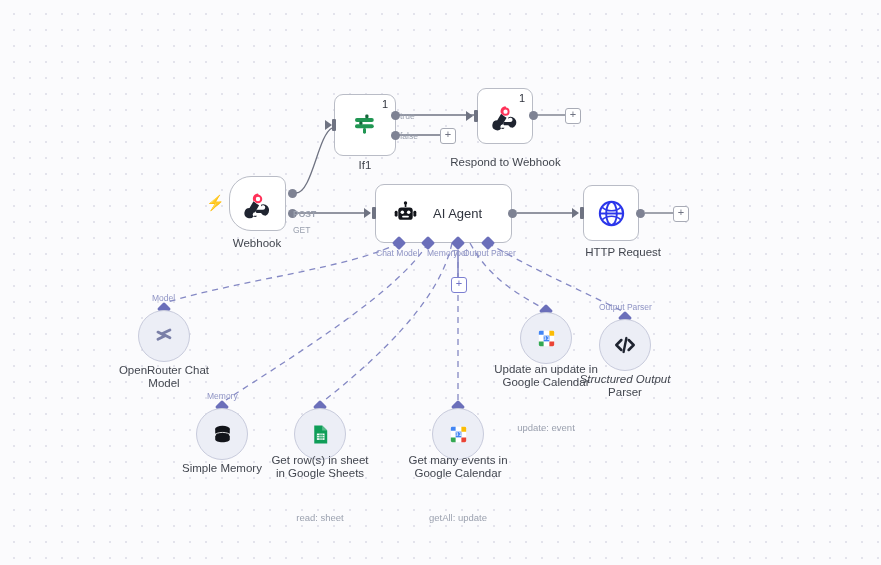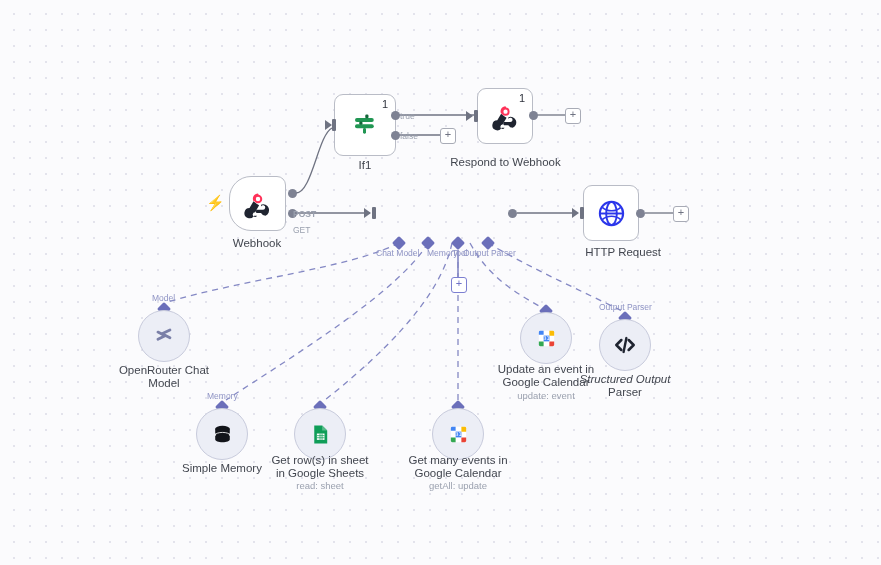--- a/index.html
+++ b/index.html
@@ -33,21 +33,21 @@
            background:#fff;color:#6f7382;font-size:11px;line-height:11px;text-align:center;}
   .plusBtn.violet{border-color:#7c7fd1;color:#6f72c6;}
   .portLabel{position:absolute;font-size:8.5px;color:#9aa0ae;white-space:nowrap;}
 
   
   .cnode{position:absolute;width:52px;height:52px;border-radius:50%;
     background:#eceef6;border:1.3px solid #c8cbdc;
     display:flex;align-items:center;justify-content:center;box-sizing:border-box;}
   .diamond{position:absolute;width:10px;height:10px;background:#6b6fba;transform:rotate(45deg);border-radius:1.5px;}
   .cLabel{position:absolute;text-align:center;font-size:11.5px;color:#42464f;line-height:13.5px;}
-  .subLabel{position:absolute;text-align:center;font-size:9.5px;color:#9ba1af;line-height:12px;}
+  .subLabel{position:absolute;text-align:center;font-size:9.5px;color:#9ba1af;line-height:12px;margin-top:32px;}
   .connLabel{position:absolute;font-size:8.5px;color:#8e93c4;white-space:nowrap;}
 
   
   .icon{display:block;}
   .bolt{position:absolute;color:#ff6d5a;font-size:15px;line-height:15px;}
 </style>
 </head>
 <body>
 
 <div id="canvas">
@@ -131,20 +131,35 @@
         <circle cx="12" cy="8" r="2.6" fill="none" stroke="#ff3259" stroke-width="1.6"></circle>
       </svg>
     </span>
   </div>
   <div class="inArrow" style="left:466px;top:111px;"></div>
   <div class="inBar" style="left:474px;top:110px;"></div>
   <div class="dot" style="left:529px;top:111px;"></div>
   <div class="node-label" style="left:428px;top:156px;width:155px;">Respond to Webhook</div>
   <div class="plusBtn" style="left:565px;top:108px;">+</div>
 
+  <div class="node" style="left:375px;top:184px;width:137px;height:59px;padding-left:16px;">
+    <span>
+      <svg class="icon" width="27" height="27" viewBox="0 0 24 24">
+        <rect x="5.6" y="6.6" width="12.8" height="11" rx="2.6" fill="#12141a"></rect>
+        <rect x="11.3" y="2.8" width="1.5" height="3.4" fill="#12141a"></rect>
+        <circle cx="12" cy="2.6" r="1.5" fill="#12141a"></circle>
+        <rect x="2.4" y="9.6" width="2.6" height="5.2" rx="1.3" fill="#12141a"></rect>
+        <rect x="19" y="9.6" width="2.6" height="5.2" rx="1.3" fill="#12141a"></rect>
+        <circle cx="9.2" cy="10.9" r="1.55" fill="#fff"></circle>
+        <circle cx="14.8" cy="10.9" r="1.55" fill="#fff"></circle>
+        <rect x="9" y="14" width="6" height="1.5" rx="0.7" fill="#fff"></rect>
+      </svg>
+    </span>
+    <span style="margin-left:14px;font-size:13px;color:#2f333d;">AI Agent</span>
+  </div>
   <div class="inArrow" style="left:364px;top:208px;"></div>
   <div class="inBar" style="left:372px;top:207px;"></div>
   <div class="dot" style="left:508px;top:209px;"></div>
 
   <div class="diamond" style="left:394px;top:238px;"></div>
   <div class="diamond" style="left:423px;top:238px;"></div>
   <div class="diamond" style="left:453px;top:238px;"></div>
   <div class="diamond" style="left:483px;top:238px;"></div>
   <span class="connLabel" style="left:376px;top:248px;">Chat Model</span>
   <span class="connLabel" style="left:427px;top:248px;">Memory</span>
@@ -241,21 +256,21 @@
         <rect x="4" y="4" width="16" height="16" rx="1.5" fill="#fff"></rect>
         <path d="M4 5.5A1.5 1.5 0 0 1 5.5 4H9v4H4z" fill="#4285f4"></path>
         <path d="M15 4h3.5A1.5 1.5 0 0 1 20 5.5V9h-5z" fill="#fbbc05"></path>
         <path d="M20 15v3.5a1.5 1.5 0 0 1-1.5 1.5H15v-5z" fill="#ea4335"></path>
         <path d="M9 20H5.5A1.5 1.5 0 0 1 4 18.5V15h5z" fill="#34a853"></path>
         <rect x="9" y="9" width="6" height="6" fill="#4285f4"></rect>
         <text x="12" y="14" font-size="5.4" fill="#fff" text-anchor="middle" font-family="DejaVu Sans">31</text>
       </svg>
     </span>
   </div>
-  <div class="cLabel" style="left:486px;top:363px;width:120px;">Update an event in</div>
+  <div class="cLabel" style="left:486px;top:363px;width:120px;">Update an update in</div>
   <div class="cLabel" style="left:486px;top:376px;width:120px;">Google Calendar</div>
   <div class="subLabel" style="left:486px;top:390px;width:120px;">update: event</div>
 
   <span class="connLabel" style="left:599px;top:302px;">Output Parser</span>
   <div class="diamond" style="left:620px;top:313px;"></div>
   <div class="cnode" style="left:599px;top:319px;">
     <span>
       <svg class="icon" width="26" height="26" viewBox="0 0 24 24">
         <path d="M8.6 7.4 4 12l4.6 4.6" fill="none" stroke="#1f2430" stroke-width="2.4" stroke-linecap="round" stroke-linejoin="round"></path>
         <path d="M15.4 7.4 20 12l-4.6 4.6" fill="none" stroke="#1f2430" stroke-width="2.4" stroke-linecap="round" stroke-linejoin="round"></path>

